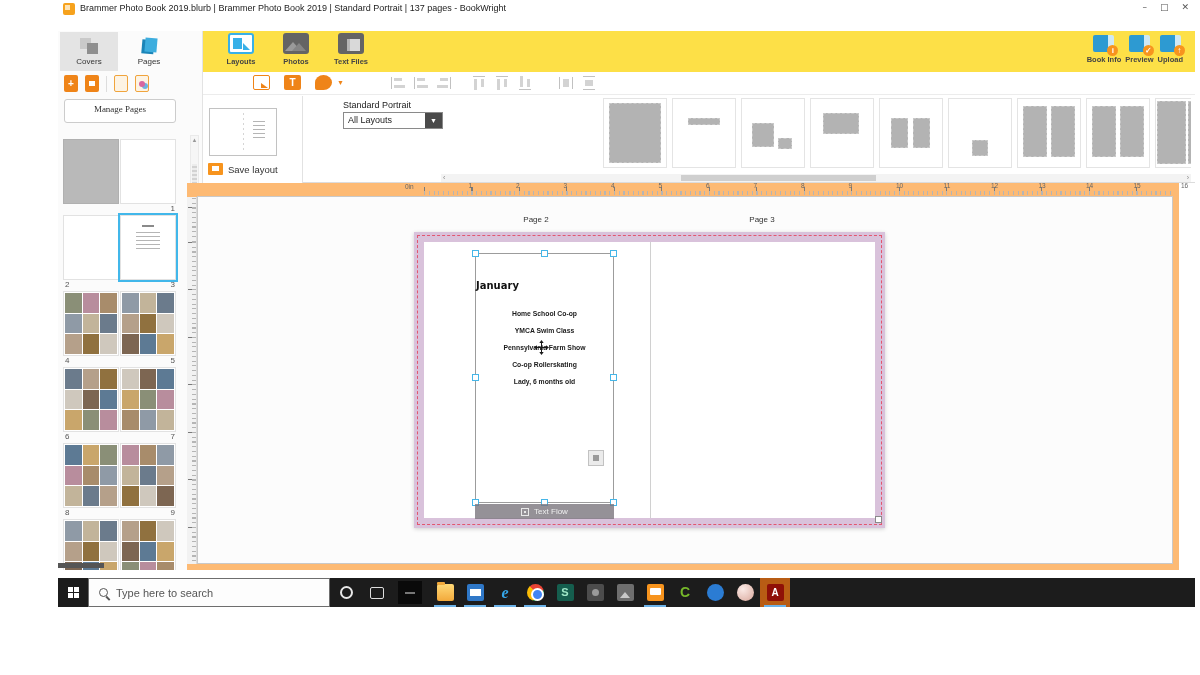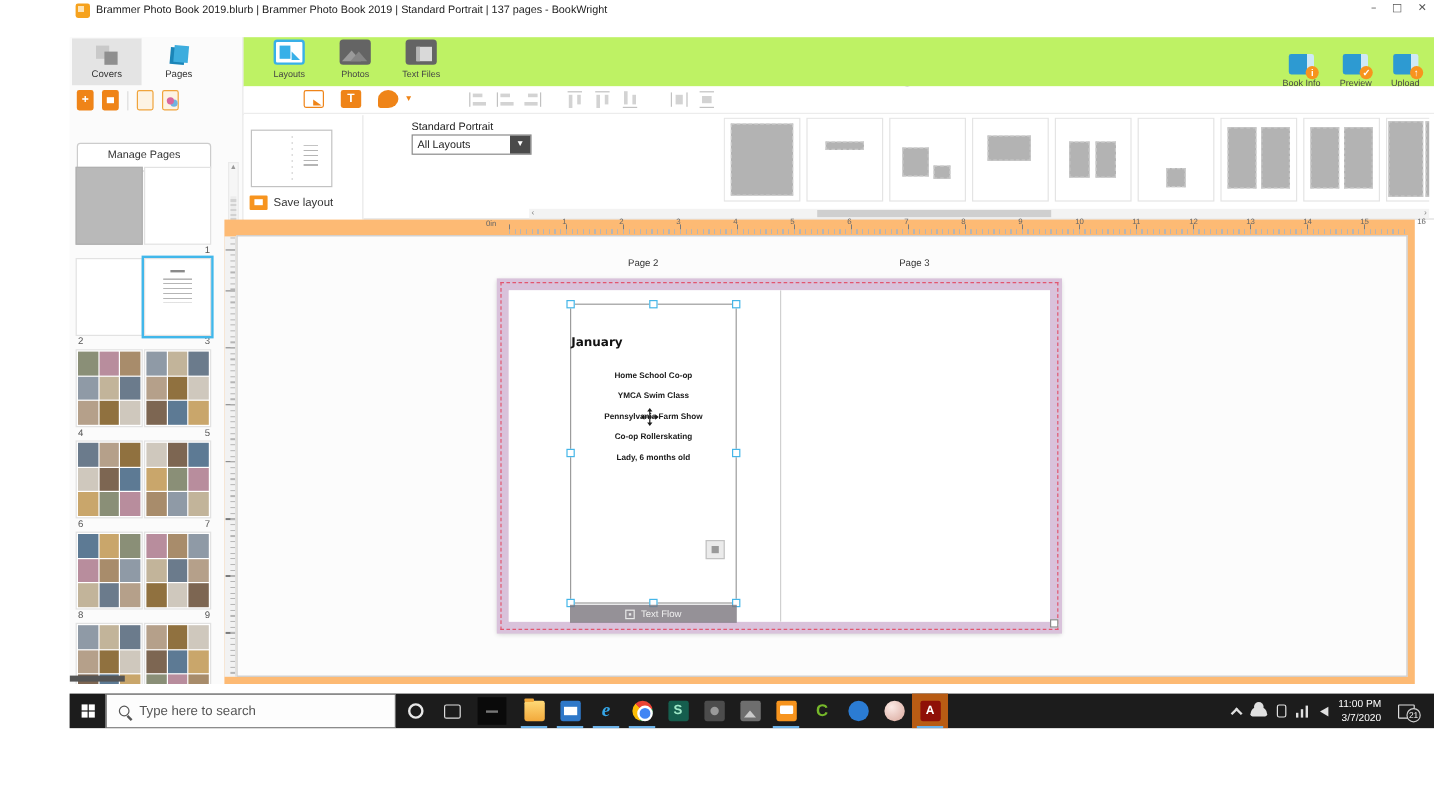--- a/index.html
+++ b/index.html
@@ -31,41 +31,41 @@
   .pages-glyph { position:relative; width:18px; height:16px; }
   .pages-glyph::before { content:""; position:absolute; right:1px; top:0; width:12px; height:14px; background:#3dadde; box-shadow:-3px 2px 0 #1b85b8; transform:rotate(5deg); }
   .rail-icons { position:absolute; left:6px; top:44px; display:flex; gap:7px; align-items:center; }
   .rail-divider { width:1px; height:16px; background:#ddd; }
   .ri { width:14px; height:17px; border-radius:2px; position:relative; font:bold 10px/17px "Liberation Sans", sans-serif; text-align:center; color:#fff; }
   .ri-solid { background:#ef8418; }
   .ri-outline { background:#fdf3e3; border:1.5px solid #f0a43c; }
   .ri-add::before { content:"+"; }
   .ri-del::before { content:""; position:absolute; left:4px; top:6px; width:6px; height:5px; background:#fff; }
   .ri-import::before { content:""; position:absolute; left:3px; top:5px; width:6px; height:6px; border-radius:50%; background:#d8679f; box-shadow:3px 2px 0 #6fb3e0; }
-  .manage-btn { position:absolute; left:6px; top:88px; width:112px; height:24px; background:#fff; border:1px solid #ccc; border-radius:3px; font-size:9px; color:#333; text-align:center; line-height:18px; }
+  .manage-btn { position:absolute; left:6px; top:68px; width:112px; height:24px; background:#fff; border:1px solid #ccc; border-radius:3px; font-size:9px; color:#333; text-align:center; line-height:18px;font-family:Liberation Serif, serif; }
   .spreads { position:absolute; left:5px; top:108px; width:114px; display:flex; flex-direction:column; }
   .spread { height:76px; position:relative; }
   .sp-pages { display:flex; gap:1px; height:65px; }
   .sp-page { width:56px; height:65px; background:#fff; border:1px solid #e2e2e2; position:relative; }
   .sp-gray { background:#b9b9b9; border-color:#b0b0b0; }
   .sp-page.sel { outline:2px solid #41b7ea; z-index:2; }
   .mosaic { position:absolute; inset:1px; display:grid; grid-template-columns:1fr 1fr 1fr; grid-auto-rows:1fr; gap:1px; }
   .mosaic i { display:block; }
   .mini-text { position:absolute; left:14px; right:14px; top:9px; }
   .mini-text::before { content:""; display:block; height:2px; width:12px; margin:0 auto 5px; background:#8a8a8a; }
   .mini-text::after { content:""; display:block; height:20px; width:24px; margin:0 auto; background:repeating-linear-gradient(#b5b5b5 0 1px, transparent 1px 4px); }
   .sp-nums { display:flex; justify-content:space-between; padding:0 2px; height:11px; }
   .sp-num { font-size:8px; color:#555; }
   .vscroll { position:absolute; left:132px; top:104px; width:9px; height:432px; background:#f6f6f6; border:1px solid #eaeaea; }
   .vthumb { position:absolute; left:1px; right:1px; top:28px; height:96px; background:repeating-linear-gradient(0deg,#d2d2d2 0 2px,#ececec 2px 4px); }
   .varrow { position:absolute; left:0; width:100%; text-align:center; font-size:6px; color:#999; }
   .rail-hbar { position:absolute; left:0; bottom:2px; width:46px; height:5px; background:#555; }
 
   
-  .main-toolbar { position:absolute; left:145px; top:31px; width:992px; height:41px; background:#bef264; }
+  .main-toolbar { position:absolute; left:145px; top:31px; width:992px; height:41px; background:#fde047;font-weight:bold; }
   .mode-btn { position:absolute; top:2px; width:52px; height:38px; display:flex; flex-direction:column; align-items:center; gap:3px; }
   .mode-label { font-size:7.5px; color:#444; }
   .layouts-ico { width:26px; height:21px; border:2px solid #38b0e8; border-radius:3px; background:#fff; position:relative; }
   .layouts-ico::before { content:""; position:absolute; left:3px; top:3px; width:9px; height:11px; background:#38b0e8; }
   .layouts-ico::after { content:""; position:absolute; right:2px; bottom:2px; width:0; height:0; border-left:7px solid #38b0e8; border-top:7px solid transparent; }
   .photos-ico { width:26px; height:21px; border-radius:3px; background:#646464; position:relative; overflow:hidden; }
   .photos-ico::before { content:""; position:absolute; left:2px; bottom:3px; border-left:8px solid transparent; border-right:8px solid transparent; border-bottom:9px solid #9a9a9a; }
   .photos-ico::after { content:""; position:absolute; right:3px; bottom:3px; border-left:7px solid transparent; border-right:7px solid transparent; border-bottom:8px solid #858585; }
   .textfiles-ico { width:26px; height:21px; border-radius:3px; background:#646464; position:relative; }
   .textfiles-ico::after { content:""; position:absolute; right:4px; bottom:3px; width:10px; height:12px; background:#d9d9d9; border-left:3px solid #b5b5b5; }
@@ -75,21 +75,21 @@
   .zoom-mag::after { content:""; position:absolute; left:8px; top:8px; width:2px; height:6px; background:#4a4a4a; transform:rotate(-45deg); }
   .zoom-plus { position:absolute; left:672px; top:44px; font-size:11px; color:#777; }
   .view-icons { position:absolute; left:692px; top:44px; display:flex; gap:8px; }
   .vi { width:15px; height:13px; }
   .vi-arrange { background:#d6d6d6; position:relative; }
   .vi-arrange::after { content:""; position:absolute; right:-2px; top:-2px; width:6px; height:5px; background:#d24726; }
   .vi-arrange::before { content:""; position:absolute; left:2px; bottom:1px; border-left:5px solid #555; border-top:7px solid transparent; transform:rotate(18deg); }
   .vi-grid { background-image:repeating-linear-gradient(0deg,#9a9a9a 0 2px,transparent 2px 4px),repeating-linear-gradient(90deg,#9a9a9a 0 2px,transparent 2px 4px); opacity:.75; }
   .vi-single { background:#e2b778; position:relative; overflow:hidden; }
   .vi-single::after { content:""; position:absolute; left:2px; bottom:2px; border-left:6px solid transparent; border-right:6px solid transparent; border-bottom:7px solid #8a6a3a; }
-  .actions { position:absolute; right:12px; top:14px; display:flex; gap:16px; }
+  .actions { position:absolute; right:12px; top:4px; display:flex; gap:4px; }
   .action-btn { display:flex; flex-direction:column; align-items:center; gap:3px; }
   .book-ico { width:21px; height:17px; background:linear-gradient(to right,#2d9ad2 72%,#cfe9f6 72%); border-radius:2px; position:relative; }
   .badge { position:absolute; right:-4px; bottom:-4px; width:11px; height:11px; border-radius:50%; background:#f7941e; color:#fff; font:bold 8px/11px "Liberation Sans", sans-serif; text-align:center; }
   .badge-info::before { content:"i"; }
   .badge-check::before { content:"\2713"; }
   .badge-up::before { content:"\2191"; }
   .action-label { font-size:7.5px; color:#444; }
 
   
   .sub-toolbar { position:absolute; left:145px; top:72px; width:992px; height:23px; background:#fff; border-bottom:1px solid #ececec; }
@@ -654,34 +654,20 @@
           <div class="app">
             <div class="g g-blue-app"></div>
           </div>
           <div class="app">
             <div class="g g-sphere-app"></div>
           </div>
           <div class="app active highlighted">
             <div class="g g-acrobat"></div>
           </div>
         </div>
-      <div class="tray" id="tray">
-        <span class="t-chevron-up"></span>
-          <span class="t-cloud"></span>
-          <span class="t-phone"></span>
-          <span class="t-network"></span>
-          <span class="t-volume"></span>
-          <div class="clock">
-          <div>11:00 PM</div>
-          <div>3/7/2020</div>
-        </div>
-        <div class="notif">
-          <span class="notif-badge">21</span>
-        </div>
-      </div>
     </div>
   </div>
 
   <div class="player">
     
     
     
     
     
     

